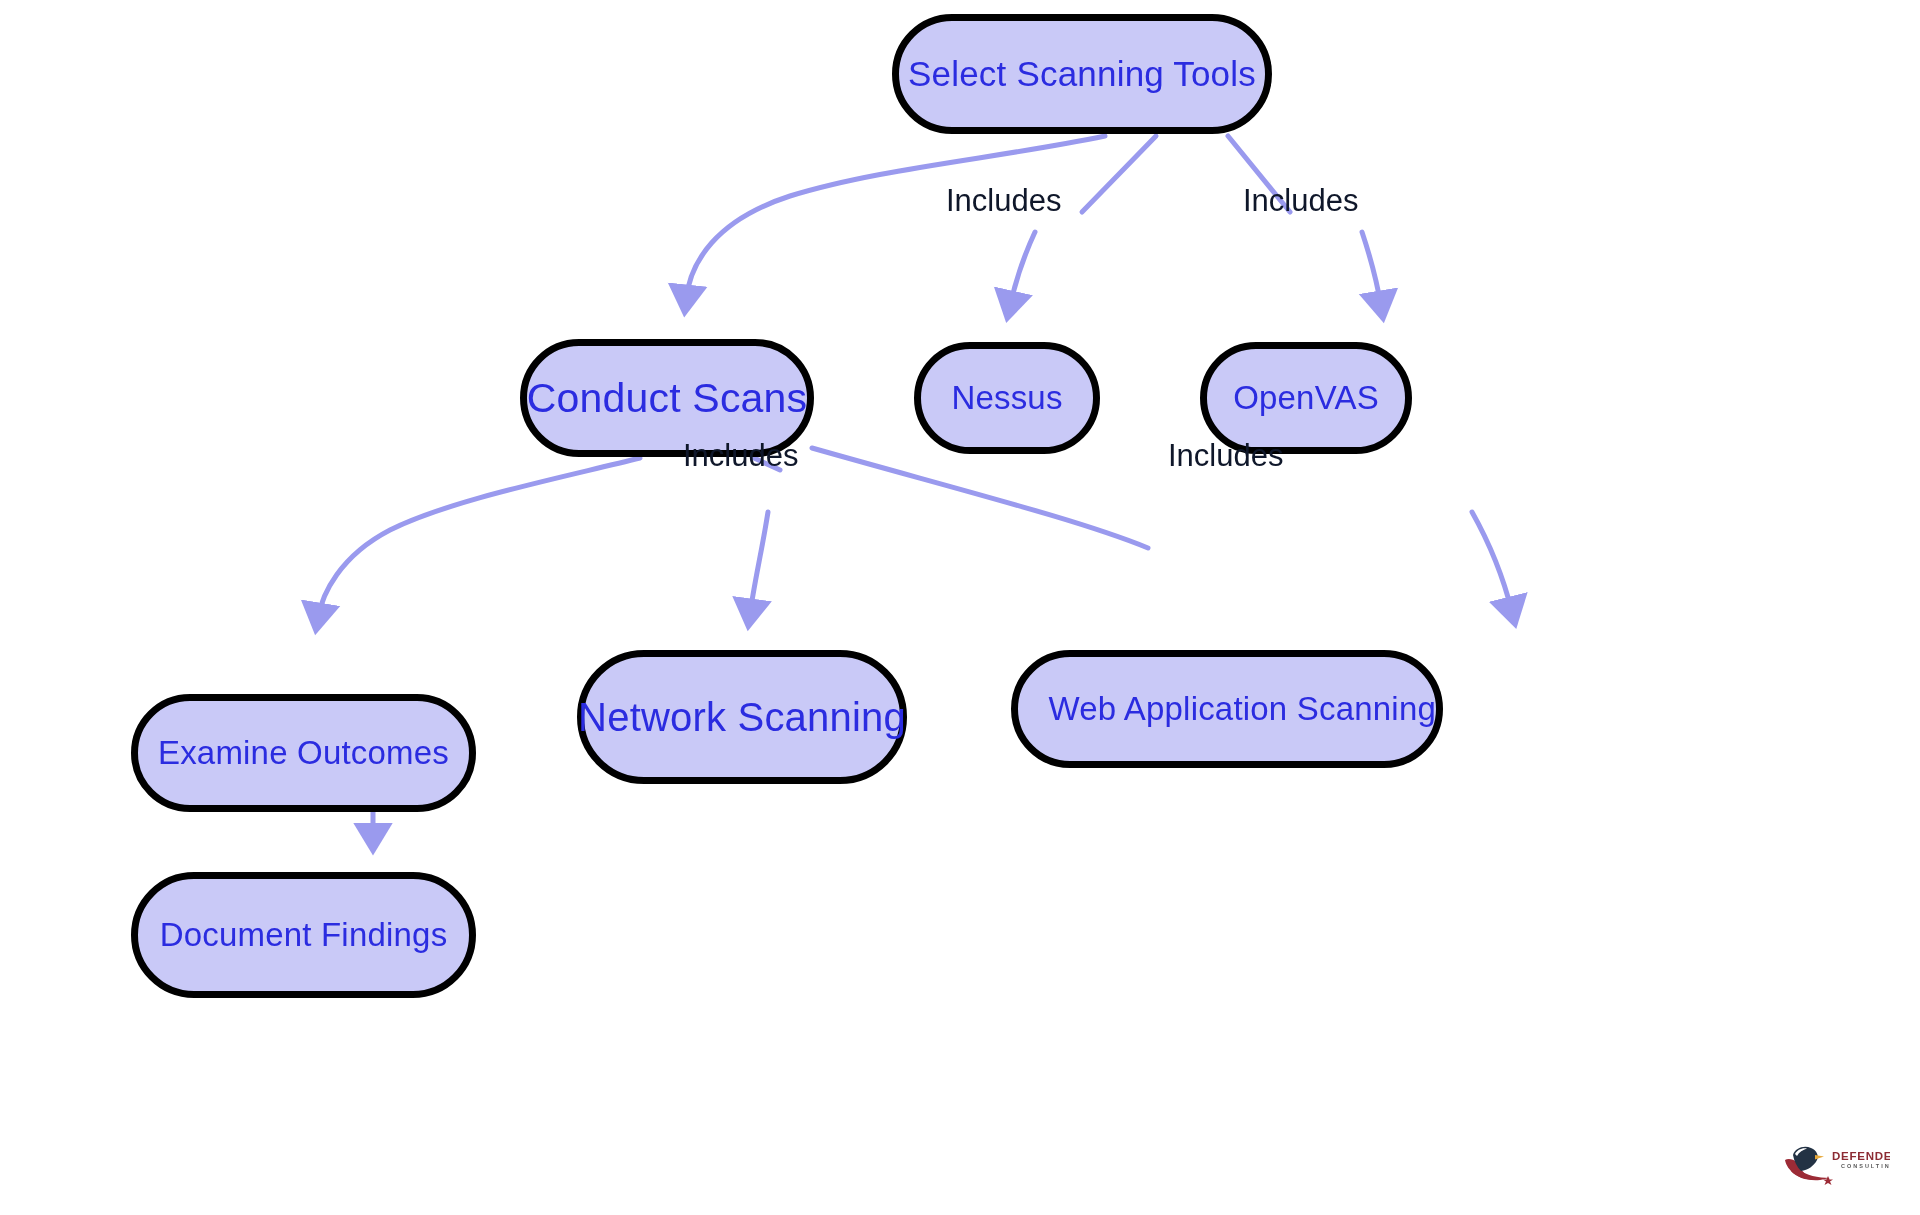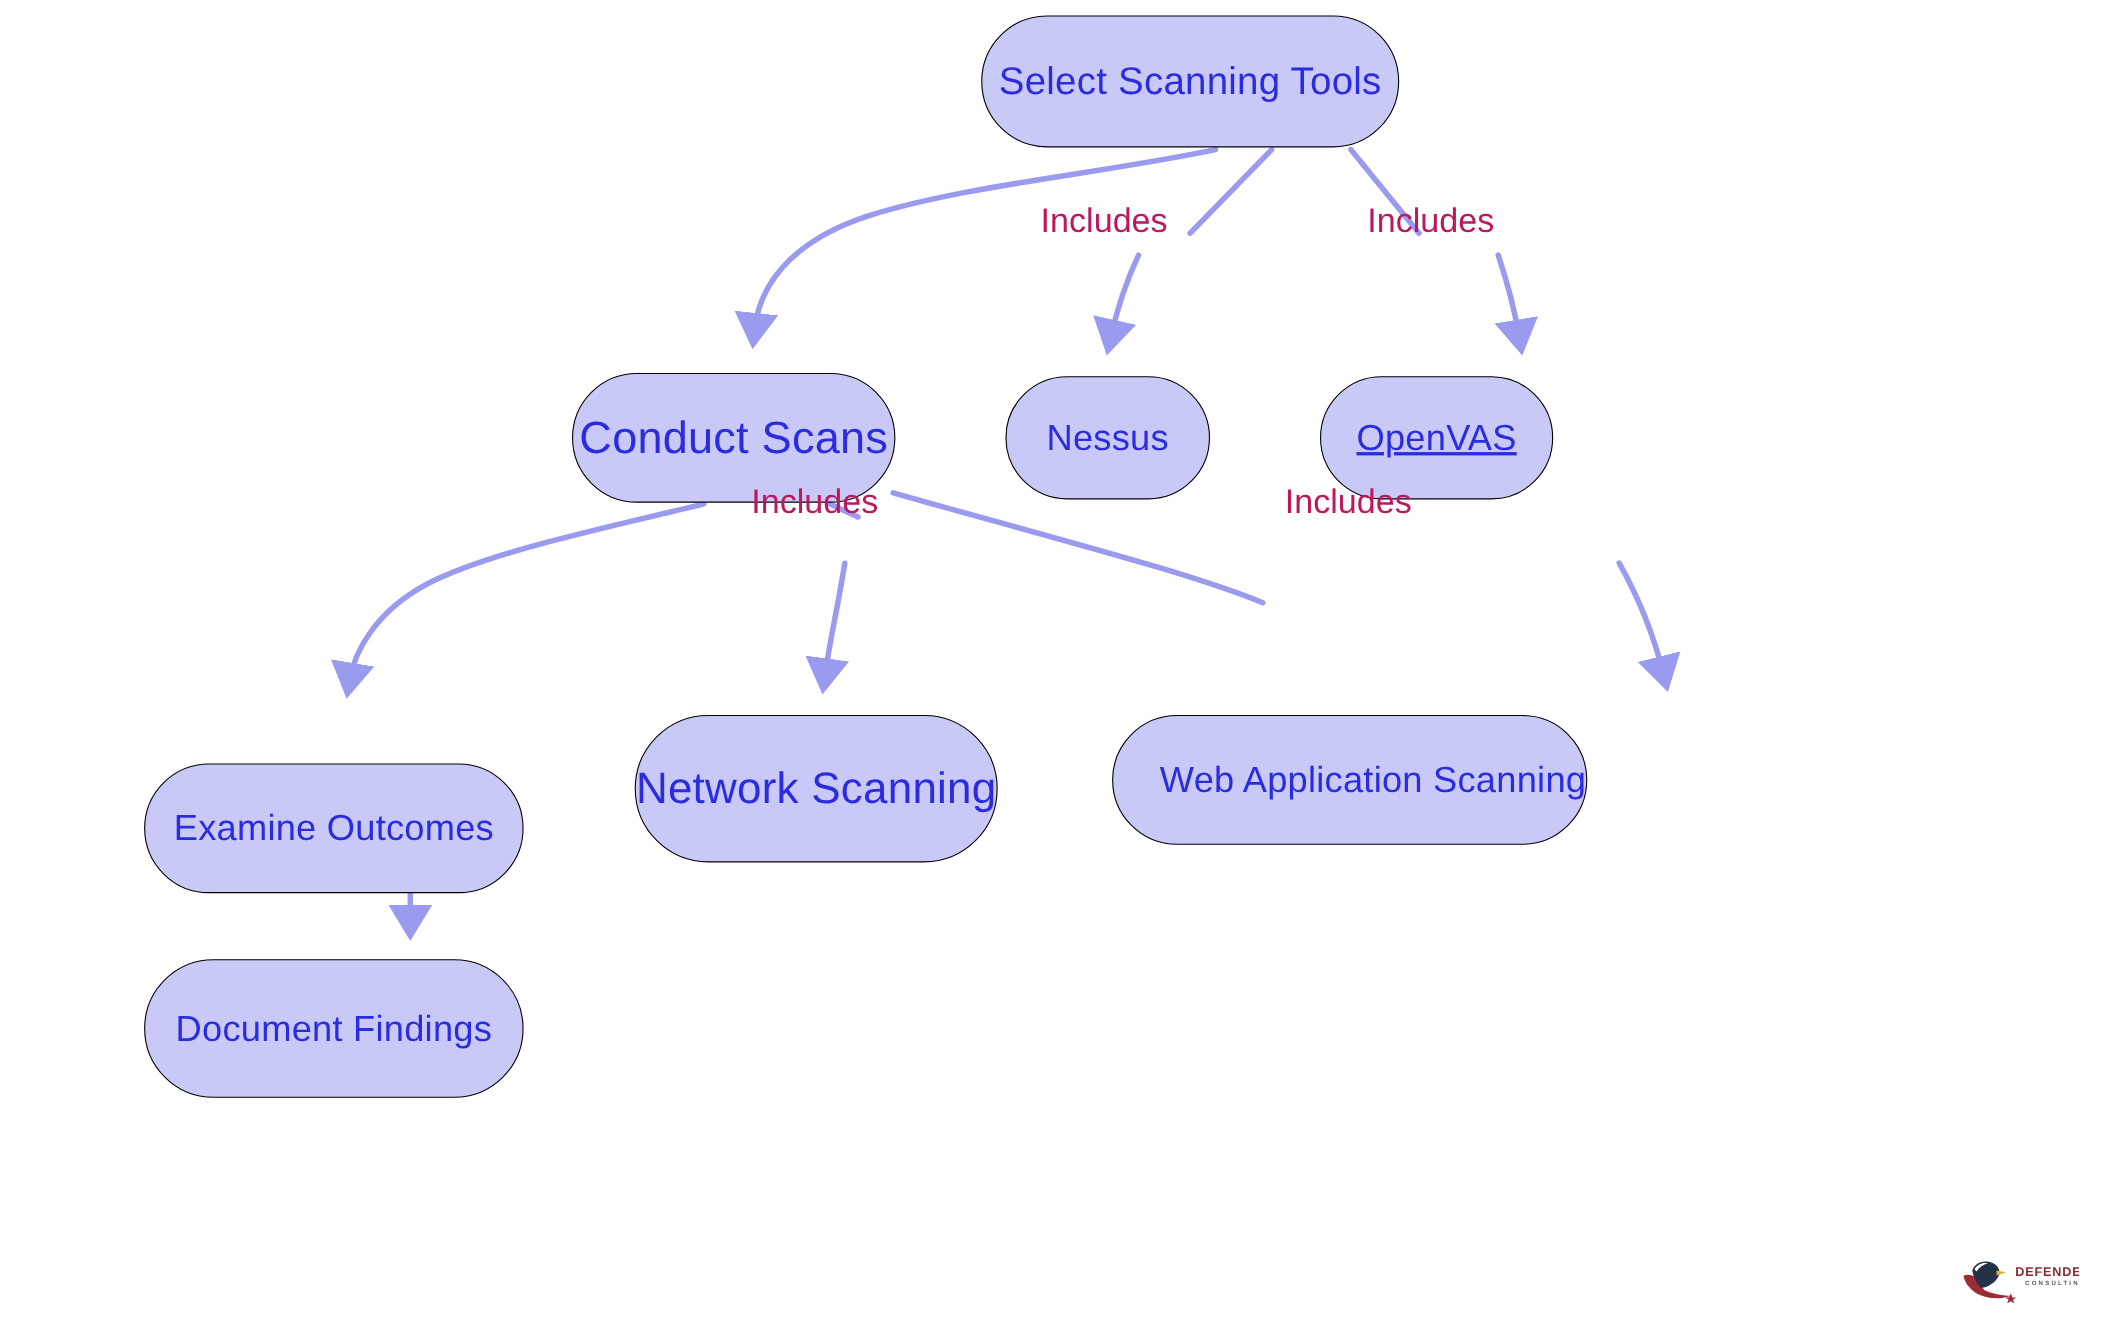--- a/index.html
+++ b/index.html
@@ -22,34 +22,34 @@
     left: 0;
     top: 0;
     width: 1920px;
     height: 1215px;
     pointer-events: none;
   }
   .node {
     position: absolute;
     box-sizing: border-box;
     background: #c9c9f7;
-    border: 1px solid #000000;
+    border: 7px solid #000000;
     border-radius: 999px;
     display: flex;
     align-items: center;
     justify-content: center;
     color: #2b2ce0;
     font-family: "Liberation Sans", sans-serif;
     font-weight: 400;
     letter-spacing: 0.2px;
     white-space: nowrap;
   }
   .edge-label {
     position: absolute;
-    color: #be185d;
+    color: #0f172a;
     font-family: "Liberation Sans", sans-serif;
     font-size: 31px;
     white-space: nowrap;
     background: transparent;
   }
   .watermark {
     position: absolute;
     width: 108px;
     height: 40px;
   }
@@ -90,21 +90,21 @@
   </div>
 
   <div class="node" style="left:520px; top:339px; width:294px; height:118px; font-size:41px;">
     <span>Conduct Scans</span>
   </div>
 
   <div class="node" style="left:914px; top:342px; width:186px; height:112px; font-size:33px;">
     <span>Nessus</span>
   </div>
 
-  <div class="node" style="left:1200px; top:342px; width:212px; height:112px; font-size:33px;text-decoration:underline;">
+  <div class="node" style="left:1200px; top:342px; width:212px; height:112px; font-size:33px;">
     <span>OpenVAS</span>
   </div>
 
   <div class="node" style="left:131px; top:650px; width:345px; height:118px; font-size:33px;margin-top:44px;">
     <span>Examine Outcomes</span>
   </div>
 
   <div class="node" style="left:577px; top:650px; width:330px; height:134px; font-size:40px;">
     <span>Network Scanning</span>
   </div>

